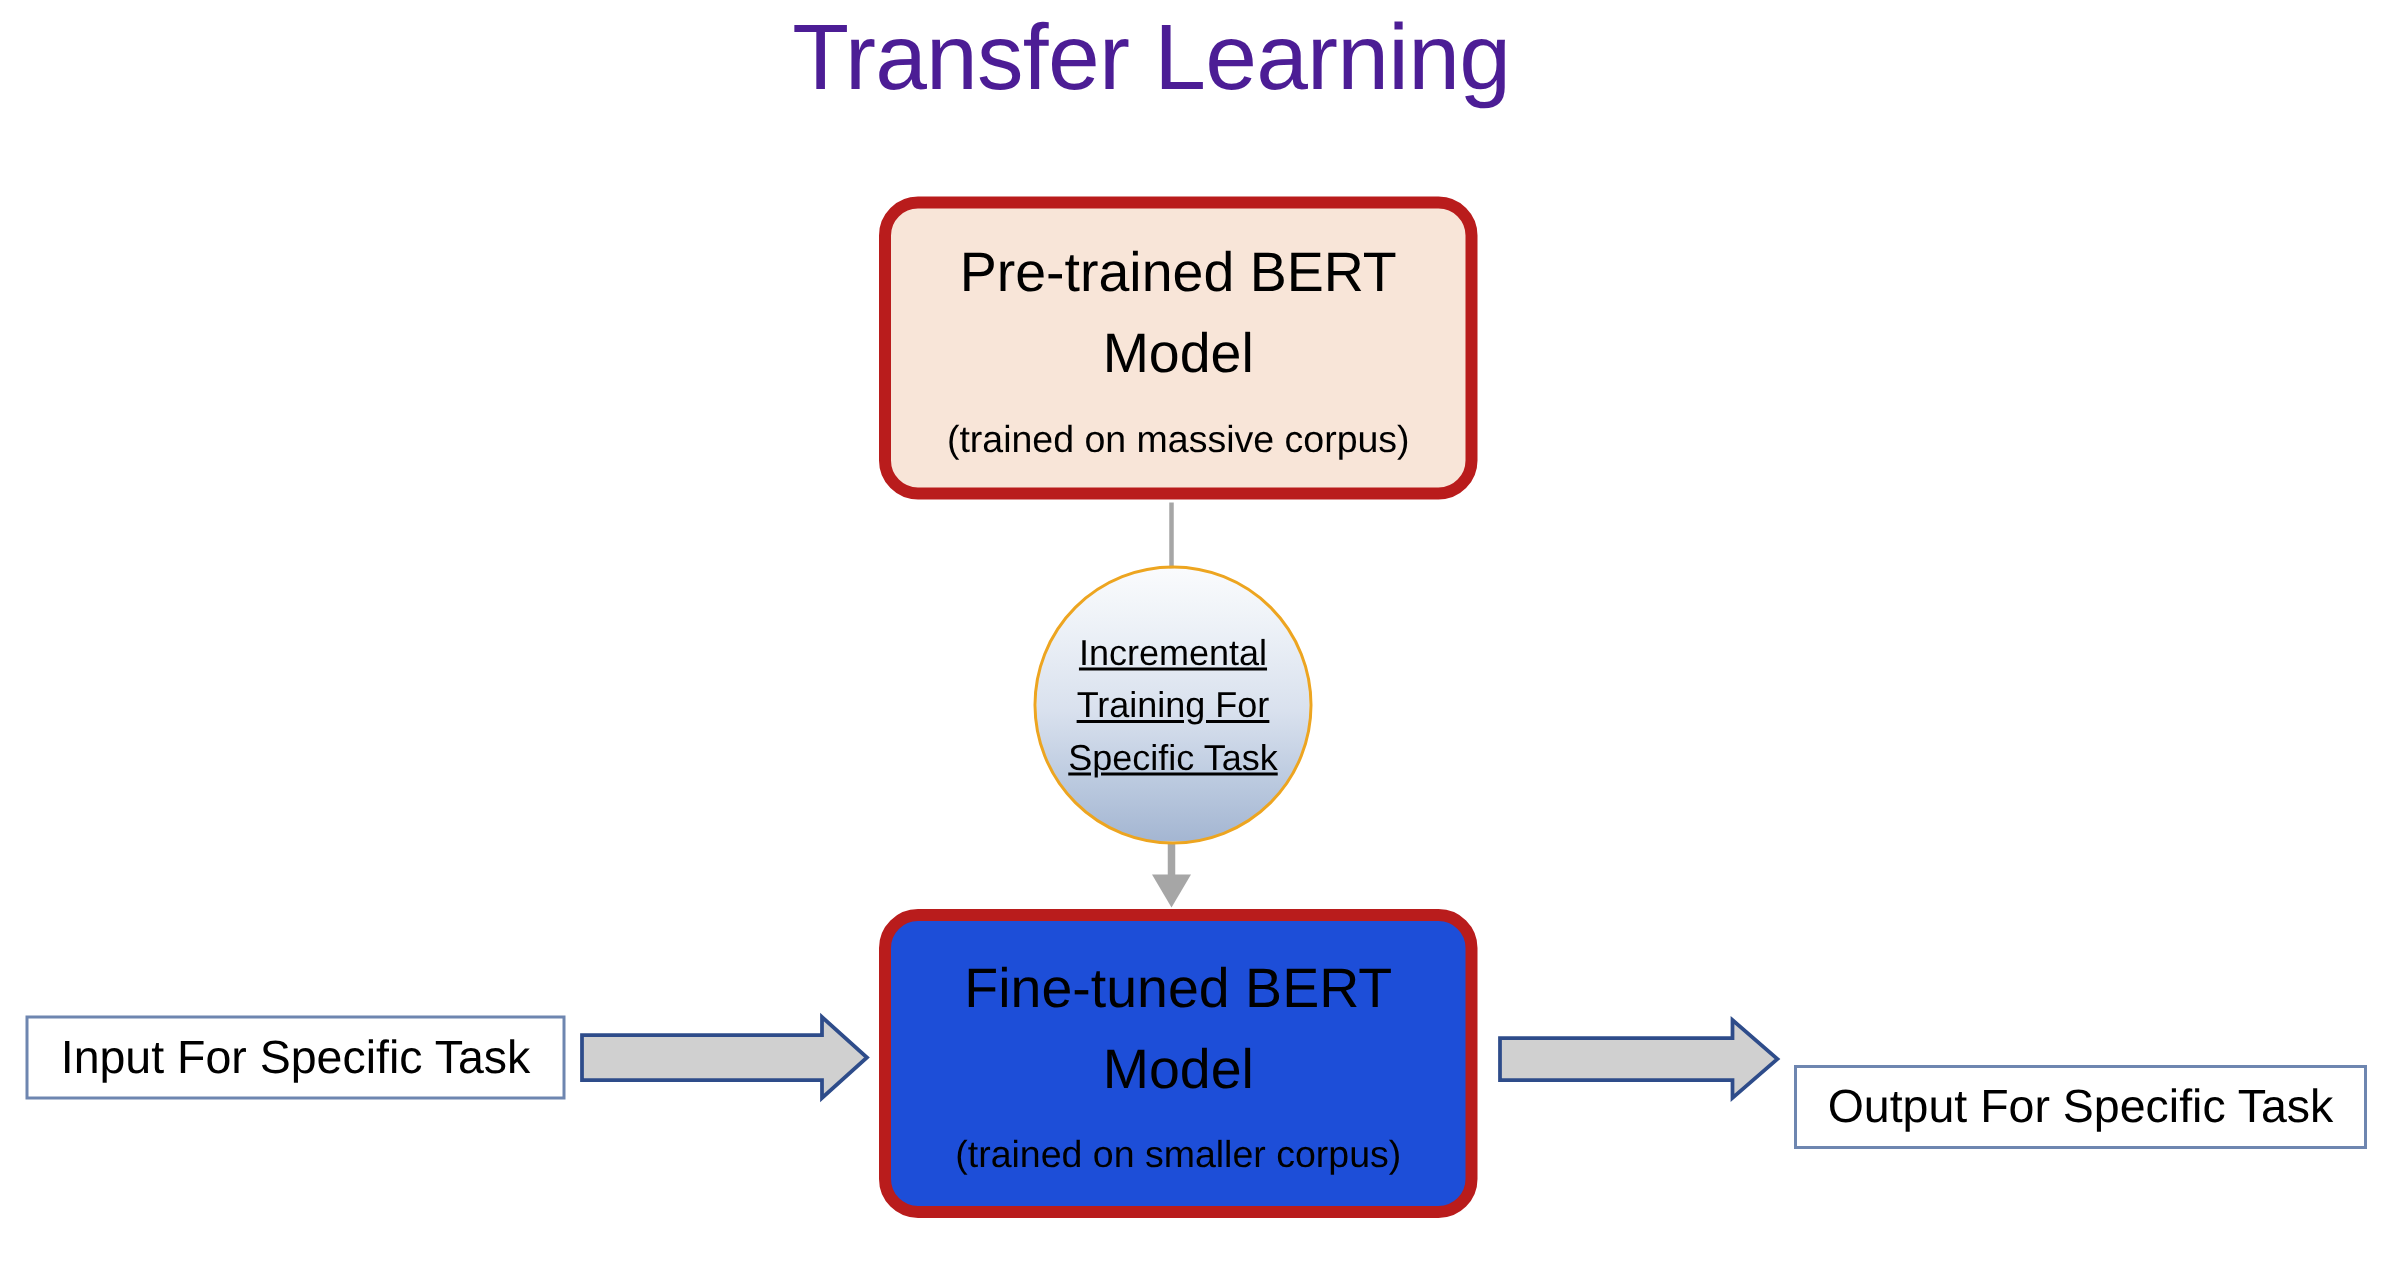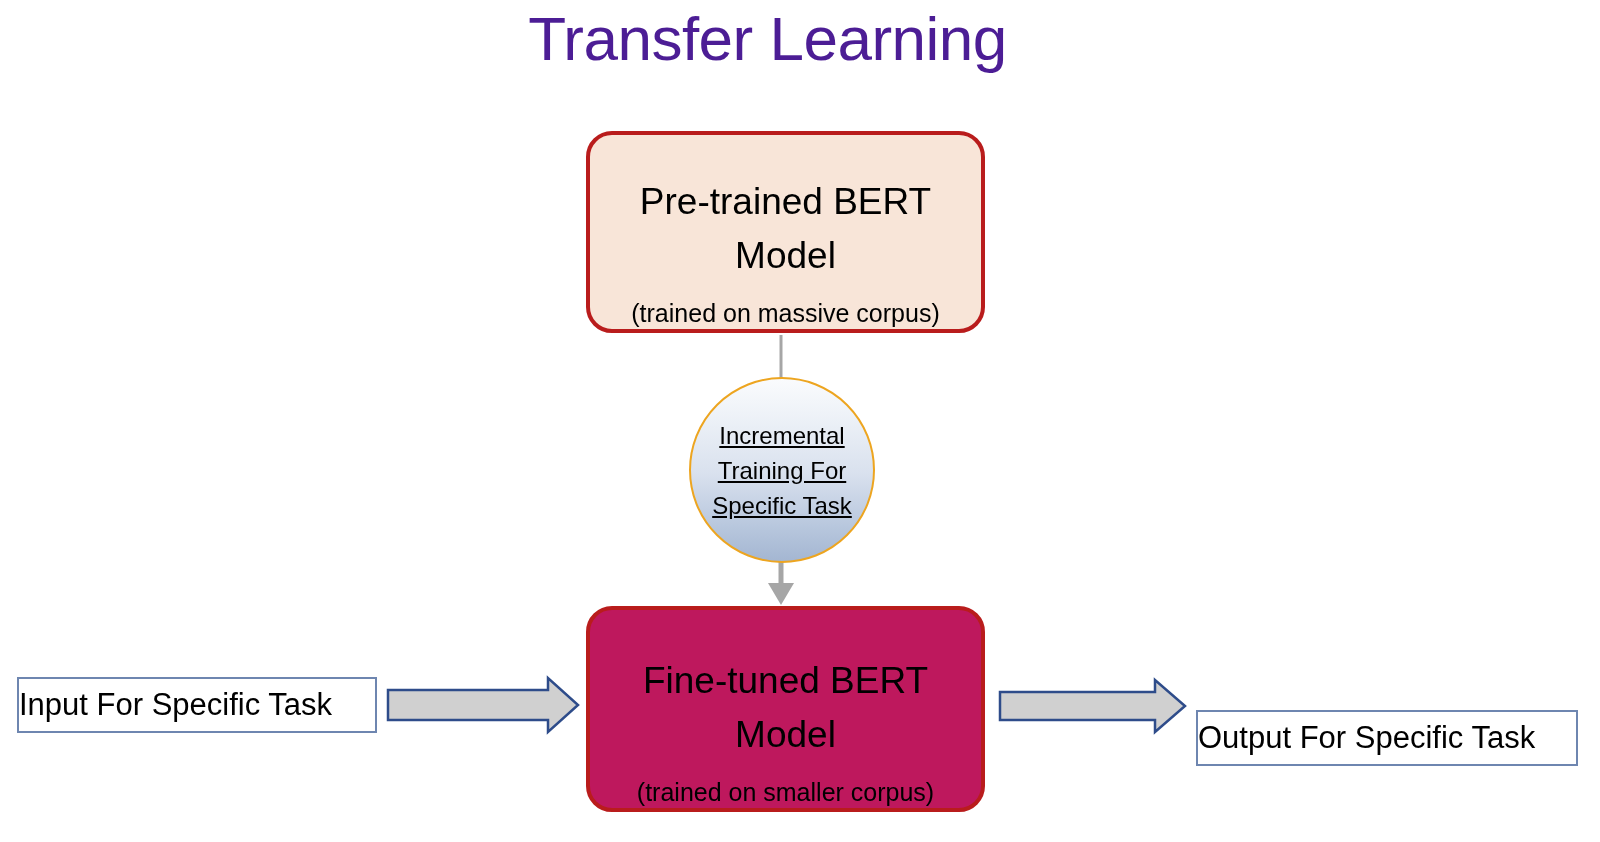--- a/index.html
+++ b/index.html
@@ -35,26 +35,26 @@
     line-height: 74px;
     letter-spacing: -0.5px;
     color: #4c1d95;
     white-space: nowrap;
   }
 
   
   .model-box {
     position: absolute;
     box-sizing: border-box;
-    border: 4px solid #b91c1c;
+    border: 8px solid #b91c1c;
     border-radius: 26px;
     display: flex;
     flex-direction: column;
     align-items: center;
-    justify-content: flex-end;
+    justify-content: center;
     text-align: center;
   }
   .model-box .mb-title {
     font-size: 37px;
     line-height: 54px;
     font-weight: 400;
     color: #000000;
     max-width: 330px;
   }
   .model-box .mb-sub {
@@ -70,21 +70,21 @@
     top: 131px;
     width: 399px;
     height: 202px;
     background: #F8E5D8;
   }
   #box-finetuned {
     left: 586px;
     top: 606px;
     width: 399px;
     height: 206px;
-    background: #be185d;
+    background: #1d4ed8;
   }
 
   
   #circle-incremental {
     position: absolute;
     left: 689px;
     top: 377px;
     width: 186px;
     height: 186px;
     box-sizing: border-box;
@@ -105,21 +105,21 @@
   }
 
   
   .io-box {
     position: absolute;
     box-sizing: border-box;
     border: 2px solid #6E86B0;
     background: #FFFFFF;
     display: flex;
     align-items: center;
-    justify-content: flex-start;
+    justify-content: center;
     text-align: center;
   }
   .io-box .io-label {
     font-size: 31px;
     line-height: 38px;
     color: #000000;
     white-space: nowrap;
   }
   #box-input {
     left: 17px;

